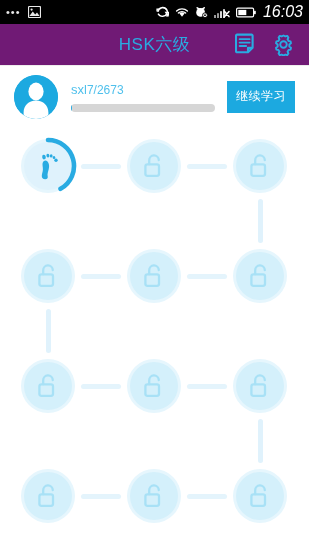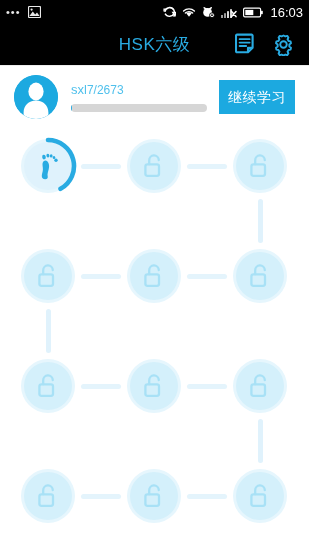--- a/index.html
+++ b/index.html
@@ -41,31 +41,32 @@
     letter-spacing: 1px;
     line-height: 1;
     color: #e8e8e8;
   }
   .sb-icon {
     display: inline-flex;
     align-items: center;
     justify-content: center;
   }
   .sb-clock {
-    font-size: 13px;
+    font-size: 16px;
     color: #ffffff;
     line-height: 1;
     margin-left: 1px;
     font-family: "Liberation Sans", sans-serif;
+    font-style: italic;
   }
 
   
   .header {
     height: 42px;
-    background: #000000;
+    background: #701a75;
     display: flex;
     align-items: center;
     position: relative;
     border-bottom: 1px solid #ededed;
     box-sizing: border-box;
   }
   .header-title {
     position: absolute;
     left: 0; right: 0;
     text-align: center;
@@ -138,26 +139,26 @@
   }
   .progress-fill {
     height: 100%;
     background: #29ABE2;
     border-radius: 4px;
   }
   .continue-btn {
     flex: 0 0 auto;
     background: #1CA9E0;
     color: #ffffff;
-    font-size: 14px;
+    font-size: 12px;
     padding: 10px 9px;
     line-height: 1;
     cursor: pointer;
     border: none;
-    font-family: Liberation Sans, sans-serif;
+    font-family: Liberation Mono, monospace;
     letter-spacing: 0.5px;
   }
 
   
   .map {
     position: relative;
     width: 309px;
     height: 404px;
     background: #ffffff;
     overflow: hidden;

